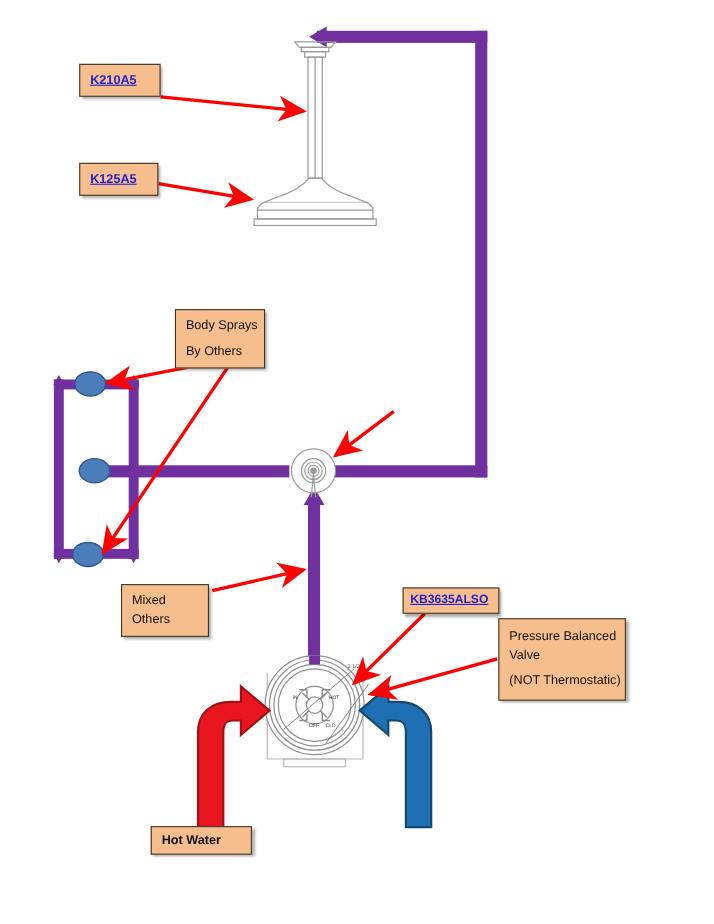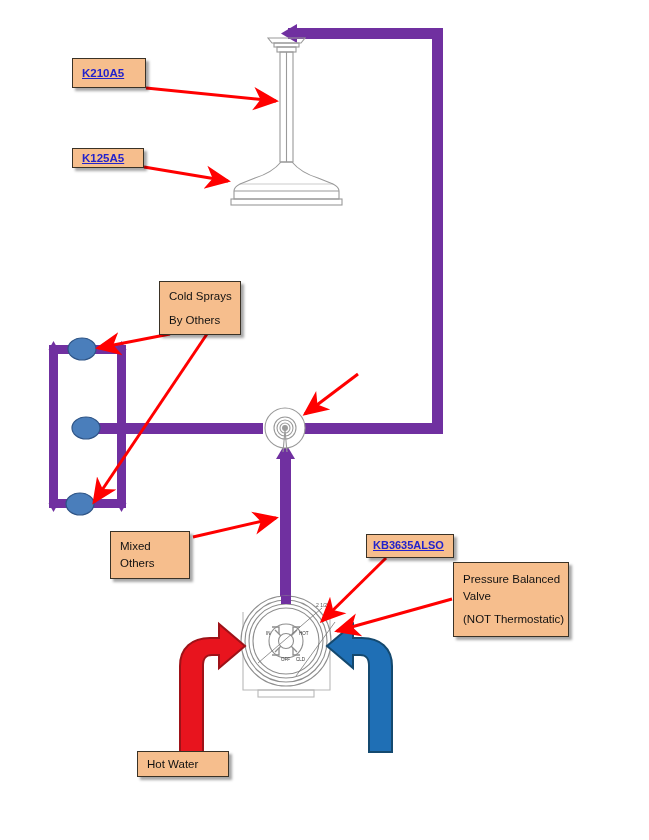--- a/index.html
+++ b/index.html
@@ -190,26 +190,26 @@
       <line x1="193" y1="537" x2="276" y2="518" marker-end="url(#redArrow)"></line>
       <line x1="386" y1="558" x2="322" y2="621" marker-end="url(#redArrow)"></line>
       <line x1="452" y1="599" x2="337" y2="631" marker-end="url(#redArrow)"></line>
     </g>
   </svg>
 
   <div class="callout" style="left:72px; top:58px; width:74px; height:30px;">
     <span class="line link">K210A5</span>
   </div>
 
-  <div class="callout" style="left:72px; top:148px; width:72px; height:20px;">
+  <div class="callout" style="left:72px; top:148px; width:72px; height:30px;">
     <span class="line link">K125A5</span>
   </div>
 
   <div class="callout" style="left:159px; top:281px; width:82px; height:54px;">
-    <span class="line">Cold Sprays</span>
+    <span class="line">Body Sprays</span>
     <span class="gap"></span>
     <span class="line">By Others</span>
   </div>
 
 
   <div class="callout" style="left:110px; top:531px; width:80px; height:48px;">
     <span class="line">Mixed</span>
     <span class="line">Others</span>
   </div>
 
@@ -217,18 +217,18 @@
     <span class="line link" style="font-size:11px;">KB3635ALSO</span>
   </div>
 
   <div class="callout" style="left:453px; top:562px; width:116px; height:75px;">
     <span class="line">Pressure Balanced</span>
     <span class="line">Valve</span>
     <span class="gap"></span>
     <span class="line">(NOT Thermostatic)</span>
   </div>
 
-  <div class="callout" style="left:137px; top:751px; width:92px; height:26px; padding:4px 9px;">
+  <div class="callout" style="left:137px; top:751px; width:92px; height:26px; padding:4px 9px;font-weight:bold;">
     <span class="line">Hot Water</span>
   </div>
 
 
 </div>
 
 </body></html>

